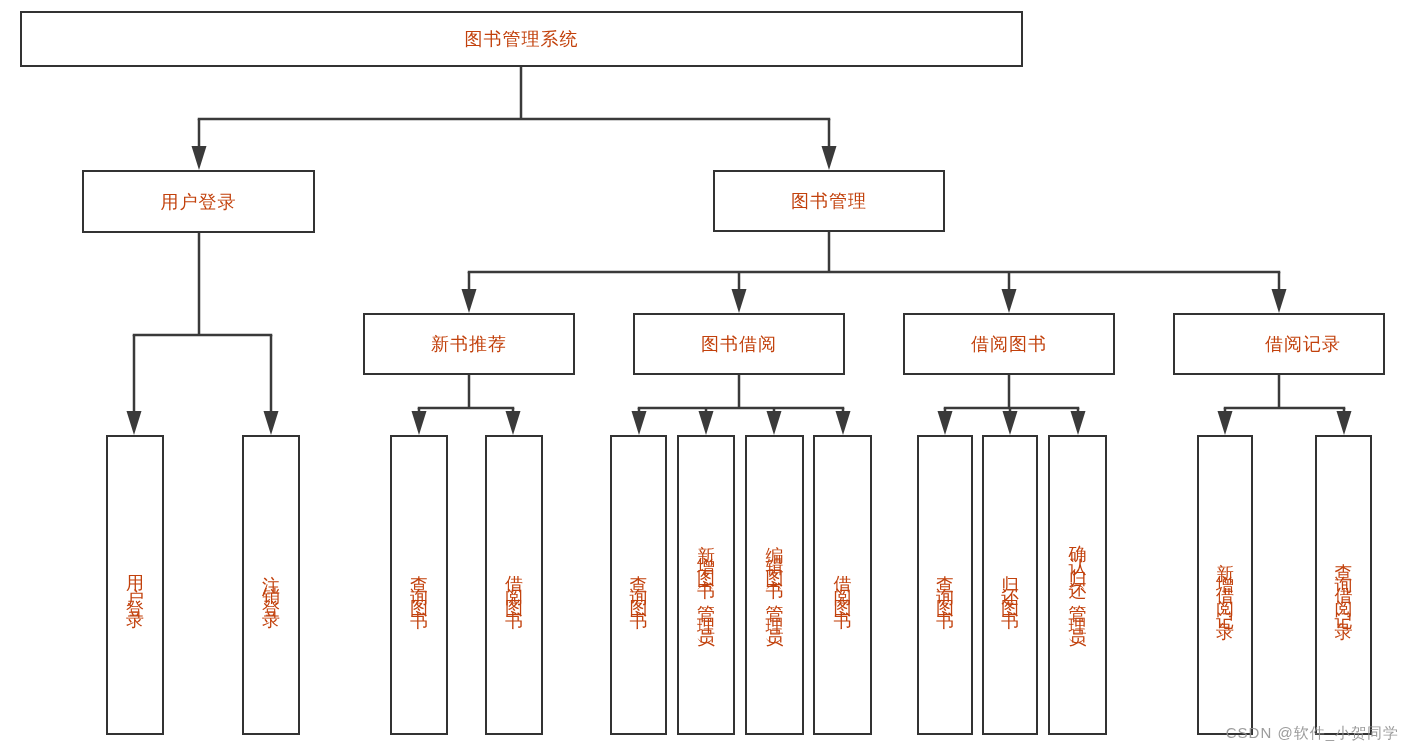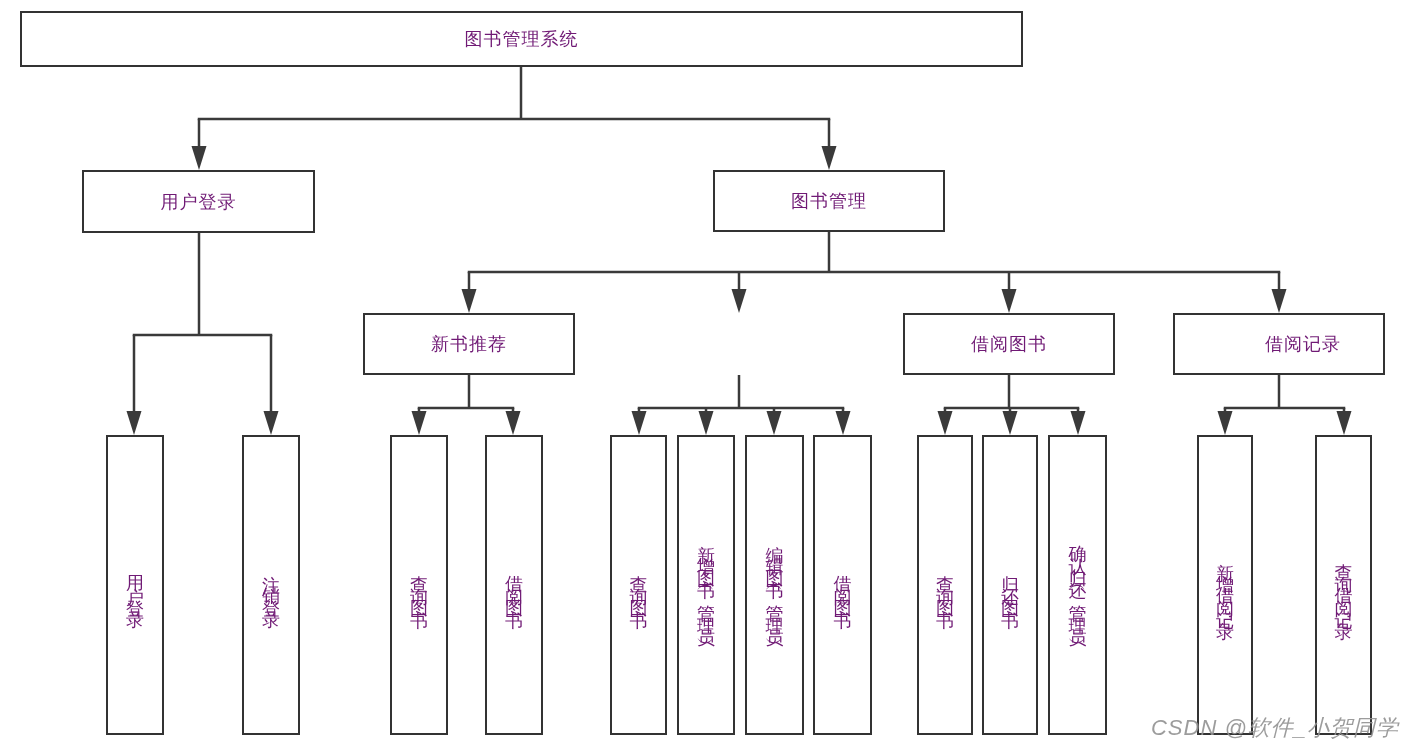--- a/index.html
+++ b/index.html
@@ -22,21 +22,21 @@
     position: absolute;
     background: #ffffff;
     border: 2.5px solid #333333;
     display: flex;
     align-items: center;
     justify-content: center;
     box-sizing: border-box;
     z-index: 2;
     font-size: 18px;
     letter-spacing: 1px;
-    color: #701a75;
+    color: #c2410c;
   }
   .leaf { z-index: 2; }
   .leaf .vtext {
     writing-mode: vertical-lr;
     text-orientation: mixed;
     letter-spacing: 12px;
     line-height: 1;
     font-size: 18px;
     white-space: nowrap;
   }
@@ -62,25 +62,24 @@
   .lf-d-0 { left: 917px;  top: 435px; width: 56px; height: 300px; }
   .lf-d-1 { left: 982px;  top: 435px; width: 56px; height: 300px; }
   .lf-d-2 { left: 1048px; top: 435px; width: 59px; height: 300px; }
   .lf-e-0 { left: 1197px; top: 435px; width: 56px; height: 300px; }
   .lf-e-1 { left: 1315px; top: 435px; width: 57px; height: 300px; }
   #watermark {
     position: absolute;
     right: 6px;
     bottom: 4px;
     z-index: 3;
-    font-size: 22px;
+    font-size: 15px;
     color: rgba(145,145,145,0.9);
     letter-spacing: 1px;
     white-space: nowrap;
-    font-style: italic;
   }
 </style>
 </head>
 <body>
 
 <div id="canvas">
 
   <svg id="connectors" viewBox="0 0 1405 747" xmlns="http://www.w3.org/2000/svg">
     <g stroke="#3a3a3a" stroke-width="2.5" fill="none">
 
@@ -154,20 +153,23 @@
   <div class="node n-l2-0">
     <span>用户登录</span>
   </div>
   <div class="node n-l2-1">
     <span>图书管理</span>
   </div>
 
   <div class="node n-l3-0">
     <span>新书推荐</span>
   </div>
+  <div class="node n-l3-1">
+    <span>图书借阅</span>
+  </div>
   <div class="node n-l3-2">
     <span>借阅图书</span>
   </div>
   <div class="node n-l3-3">
     <span>借阅记录</span>
   </div>
 
   <div class="node leaf lf-a-0">
     <span class="vtext">用户登录</span>
   </div>

